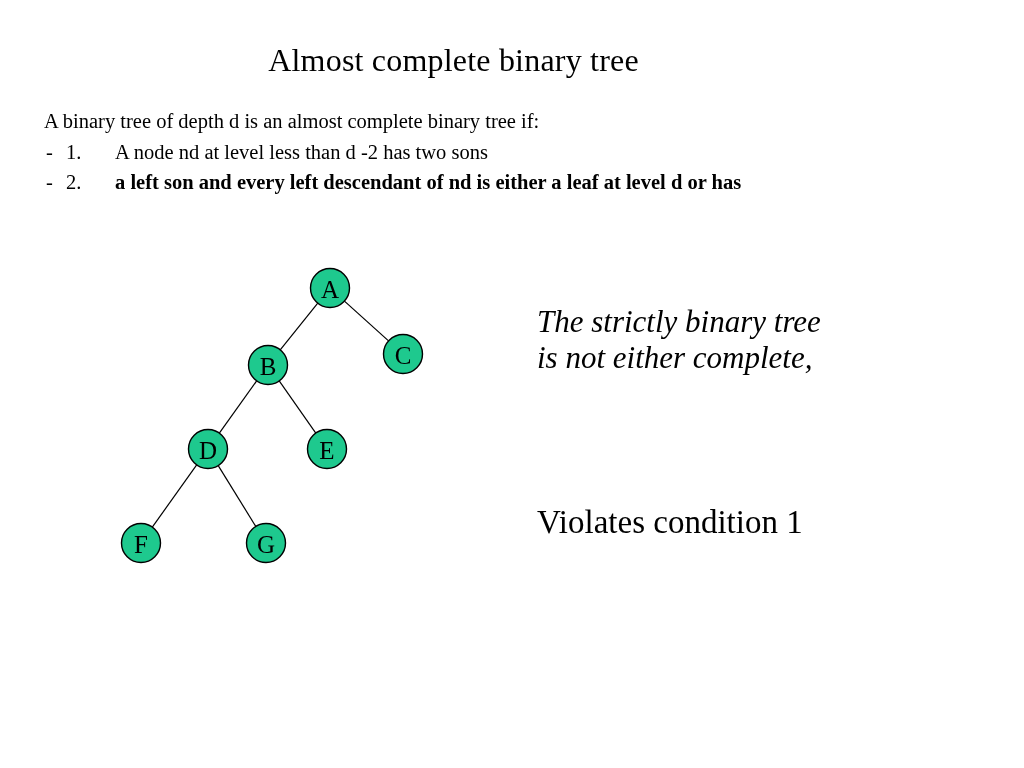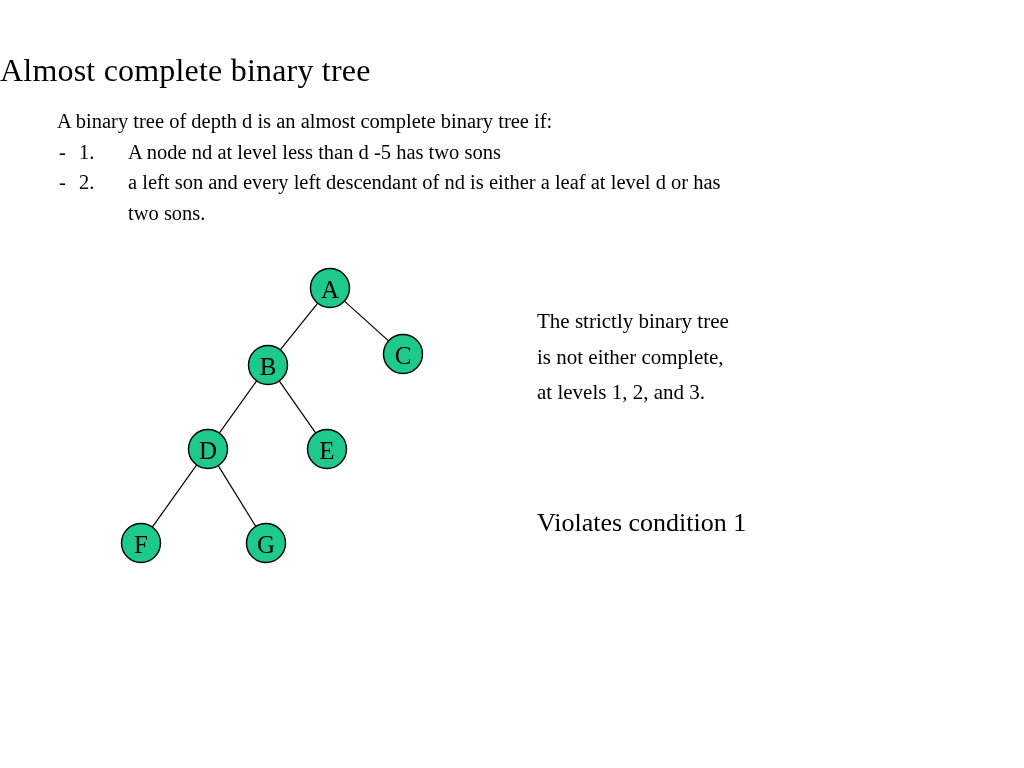--- a/index.html
+++ b/index.html
@@ -20,42 +20,41 @@
     left: 0;
     top: 0;
     width: 1024px;
     height: 768px;
   }
 
   
   #title {
     position: absolute;
     left: 0;
-    top: 29px;
+    top: 19px;
     width: 907px;
-    text-align: left;
+    text-align: center;
     font-size: 32px;
     line-height: 40px;
     font-weight: normal;
     letter-spacing: 0.2px;
     white-space: nowrap;
   }
 
   
   #body-text {
     position: absolute;
     left: 44px;
     top: 106px;
     width: 960px;
   }
   .body-line {
     font-size: 20.5px;
     line-height: 30.5px;
     white-space: nowrap;
-    margin-left: 13px;
   }
   .list-line {
     position: relative;
     padding-left: 0;
   }
   .bullet-dash {
     position: absolute;
     left: 2px;
     top: 0;
   }
@@ -63,39 +62,41 @@
     position: absolute;
     left: 22px;
     top: 0;
   }
   .list-text {
     display: inline-block;
     margin-left: 71px;
   }
   .cont-line .list-text {
     margin-left: 71px;
+    font-weight: bold;
   }
 
   
   #right-note {
     position: absolute;
     left: 537px;
     top: 304px;
     width: 420px;
   }
   .note-line {
-    font-size: 21px;
+    font-size: 31px;
     line-height: 35.5px;
     white-space: nowrap;
+    font-style: italic;
   }
   #violates {
     position: absolute;
     left: 537px;
     top: 505px;
-    font-size: 26px;
+    font-size: 33px;
     line-height: 35.5px;
     white-space: nowrap;
   }
 
   
   #tree {
     position: absolute;
     left: 0;
     top: 0;
     width: 1024px;
@@ -129,41 +130,37 @@
 <div id="slide">
 
   <h1 id="title">Almost complete binary tree</h1>
 
   <div id="body-text">
     <div class="body-line">A binary tree of depth d is an almost complete binary tree if:</div>
 
     <div class="body-line list-line">
       <span class="bullet-dash">-</span>
       <span class="list-num">1.</span>
-      <span class="list-text">A node nd at level less than d -5 has two sons</span>
+      <span class="list-text">A node nd at level less than d -2 has two sons</span>
     </div>
 
     <div class="body-line list-line">
       <span class="bullet-dash">-</span>
       <span class="list-num">2.</span>
     </div>
 
     <div class="body-line list-line cont-line">
       <span class="list-text">a left son and every left descendant of nd is either a leaf at level d or has</span>
     </div>
 
-    <div class="body-line list-line cont-line">
-      <span class="list-text">two sons.</span>
-    </div>
   </div>
 
   <div id="right-note">
     <div class="note-line">The strictly binary tree</div>
     <div class="note-line">is not either complete,</div>
-    <div class="note-line">at levels 1, 2, and 3.</div>
   </div>
 
   <div id="violates">Violates condition 1</div>
 
   <div id="tree">
     <svg width="1024" height="768" viewBox="0 0 1024 768" xmlns="http://www.w3.org/2000/svg">
       <g id="tree-edges">
           <line x1="317.77" y1="303.19" x2="280.23" y2="349.81" class="tree-edge" stroke="#000000"></line>
           <line x1="344.46" y1="301.08" x2="388.54" y2="340.92" class="tree-edge" stroke="#000000"></line>
           <line x1="256.67" y1="380.87" x2="219.33" y2="433.13" class="tree-edge" stroke="#000000"></line>

